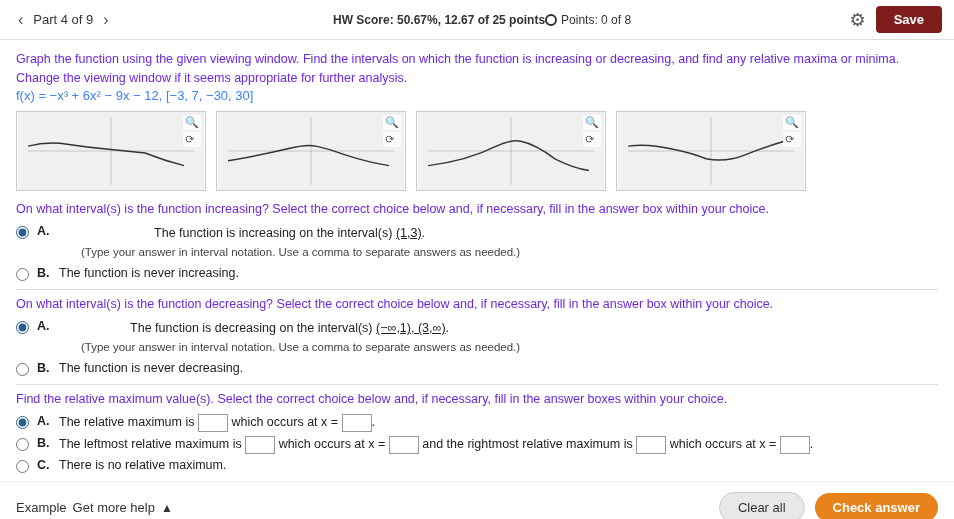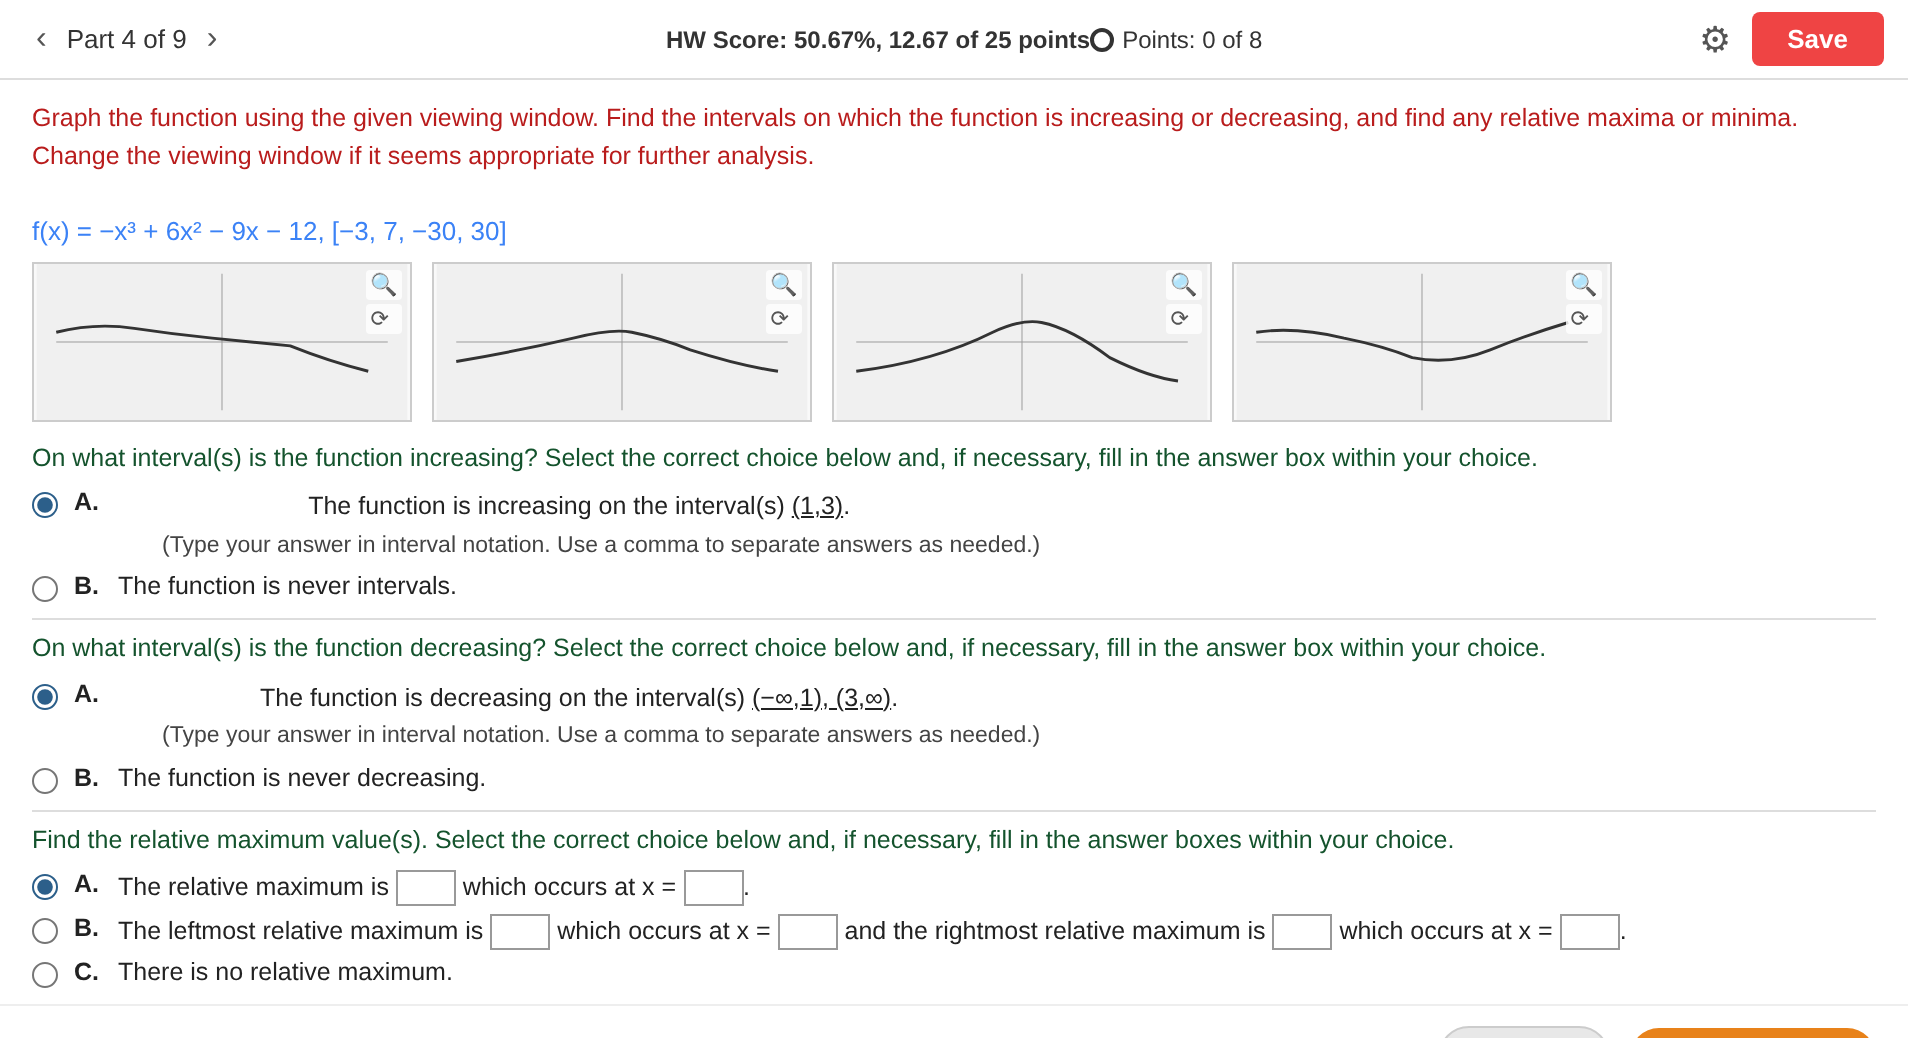--- a/index.html
+++ b/index.html
@@ -65,37 +65,37 @@
       gap: 10px;
     }
     .gear-btn {
       background: none;
       border: none;
       cursor: pointer;
       font-size: 18px;
       color: #555;
     }
     .save-btn {
-      background: #ef4444;
+      background: #7f1d1d;
       color: #fff;
       border: none;
       padding: 6px 18px;
       border-radius: 4px;
       cursor: pointer;
       font-size: 13px;
       font-weight: bold;
     }
     .main-content {
       padding: 10px 16px 0 16px;
     }
     .problem-description {
       font-size: 12.5px;
-      color: #b91c1c;
+      color: #6d28d9;
       line-height: 1.5;
-      margin-bottom: 20px;
+      margin-bottom: 0;
     }
     .function-label {
       font-size: 13px;
       margin-bottom: 8px;
       color: #3b82f6;
     }
     .graphs-row {
       display: flex;
       gap: 10px;
       margin-bottom: 10px;
@@ -129,21 +129,21 @@
       cursor: pointer;
       background: rgba(255,255,255,0.8);
       border-radius: 2px;
       padding: 1px 2px;
     }
     .question-section {
       margin-bottom: 8px;
     }
     .question-text {
       font-size: 12.5px;
-      color: #14532d;
+      color: #6d28d9;
       margin-bottom: 6px;
       line-height: 1.4;
     }
     .option-row {
       display: flex;
       align-items: flex-start;
       gap: 8px;
       margin-bottom: 4px;
       font-size: 12.5px;
       color: #222;
@@ -327,21 +327,21 @@
       <div class="option-content">
         <span>The function is increasing on the interval(s) <span class="interval-highlight">(1,3)</span>.</span>
         <br>
         <span class="sub-note">(Type your answer in interval notation. Use a comma to separate answers as needed.)</span>
       </div>
     </div>
 
     <div class="option-row">
       <input type="radio" name="q1" style="">
       <span class="option-label">B.</span>
-      <span>The function is never intervals.</span>
+      <span>The function is never increasing.</span>
     </div>
   </div>
 
   <hr class="divider">
 
   <div class="question-section">
     <div class="question-text">On what interval(s) is the function decreasing? Select the correct choice below and, if necessary, fill in the answer box within your choice.</div>
 
     <div class="option-row">
       <input type="radio" name="q2" checked="" class="selected-radio" style="">

